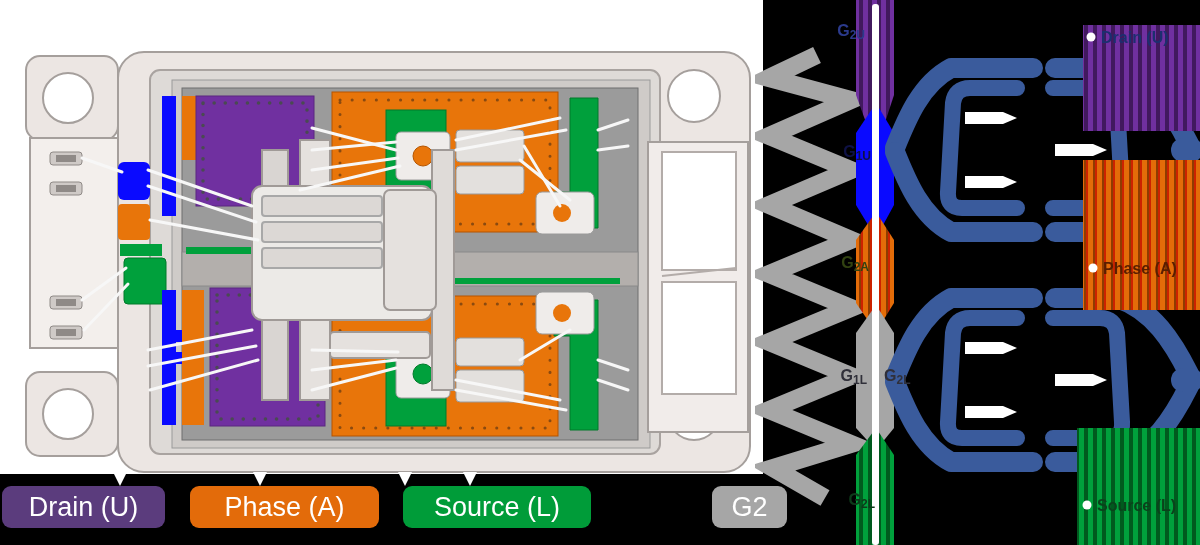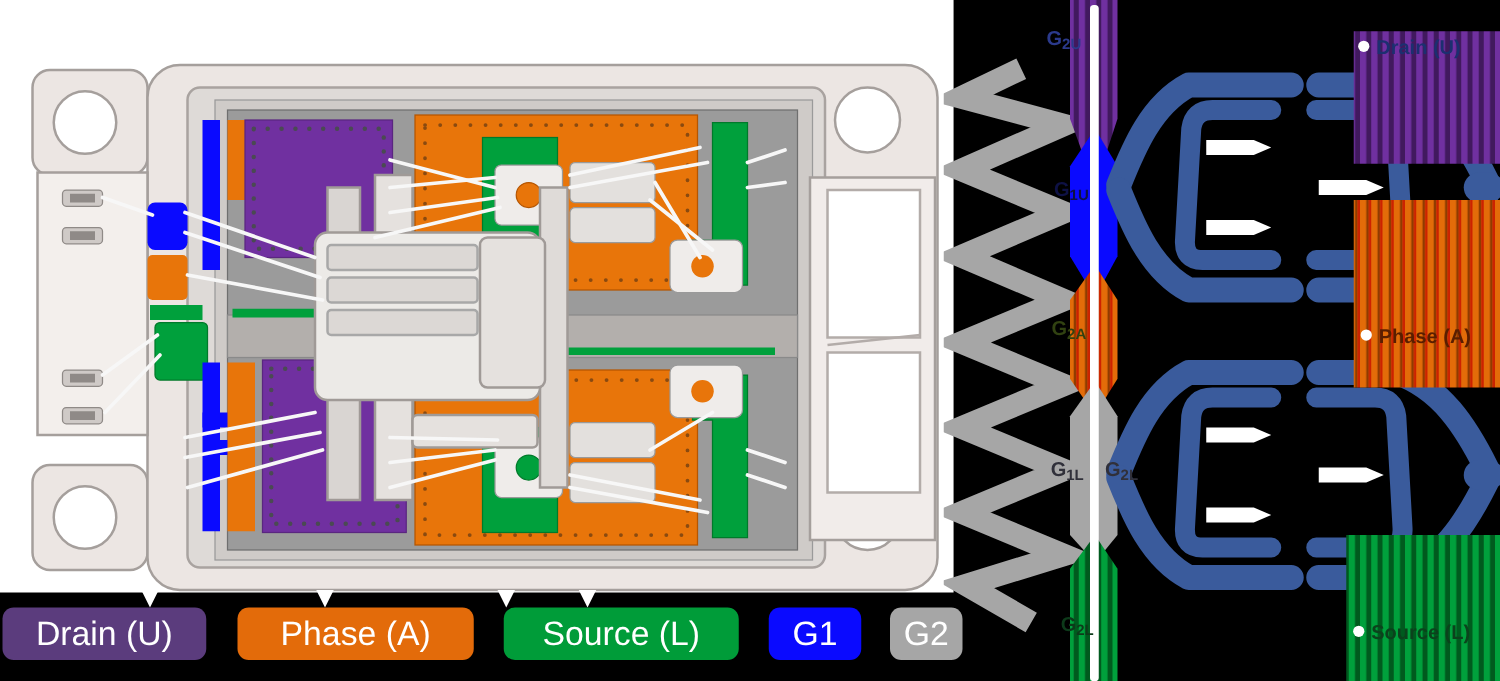--- a/index.html
+++ b/index.html
@@ -9,21 +9,21 @@
   #module-svg{left:0;}
   #schematic-svg{left:755px;}
   .legend{position:absolute;left:0;top:0;width:1200px;height:545px;pointer-events:none;}
   .legend-item{position:absolute;top:486px;height:42px;border-radius:9px;
                display:flex;align-items:center;justify-content:center;
                color:#fff;font-size:27px;font-family:"Liberation Sans",sans-serif;}
   .lg-drain {left:2px;  width:163px;background:#5b3c7d;}
   .lg-phase {left:190px;width:189px;background:#e36b0a;}
   .lg-source{left:403px;width:188px;background:#009c39;}
   .lg-g1    {left:615px;width:74px; background:#0a0aff;}
-  .lg-g2    {left:712px;width:58px; background:#a6a6a6;}
+  .lg-g2    {left:712px;width:75px; background:#a6a6a6;}
   .gate-label{font-family:"Liberation Sans",sans-serif;font-weight:bold;font-size:16px;}
   .gate-sub{font-size:12px;}
   .term-label{font-family:"Liberation Sans",sans-serif;font-weight:bold;font-size:16px;}
 </style>
 </head>
 <body>
 
 <div class="stage">
 
   <svg id="module-svg" width="763" height="545" viewBox="0 0 763 545">
@@ -252,21 +252,18 @@
   <div class="legend">
     <div class="legend-item lg-drain">
       <span>Drain (U)</span>
     </div>
     <div class="legend-item lg-phase">
       <span>Phase (A)</span>
     </div>
     <div class="legend-item lg-source">
       <span>Source (L)</span>
     </div>
-    <div class="legend-item lg-g1">
-      <span>G1</span>
-    </div>
     <div class="legend-item lg-g2">
       <span>G2</span>
     </div>
   </div>
 
 </div>
 
 </body></html>

